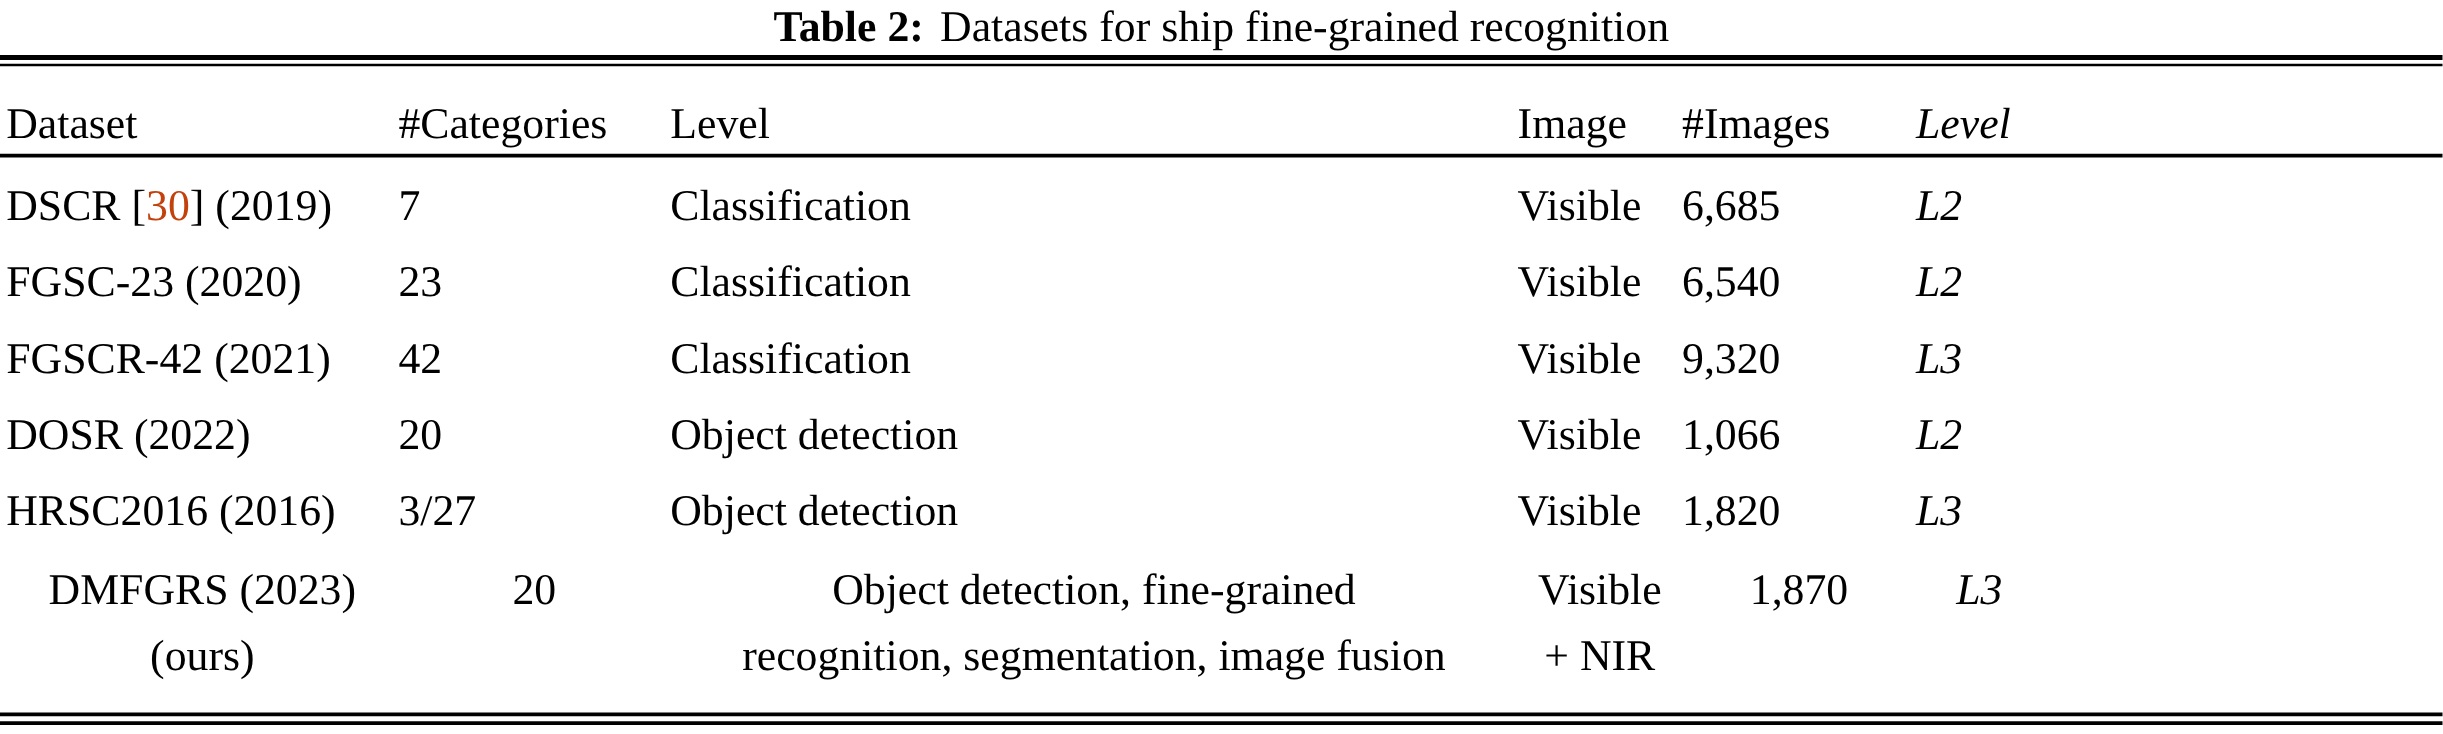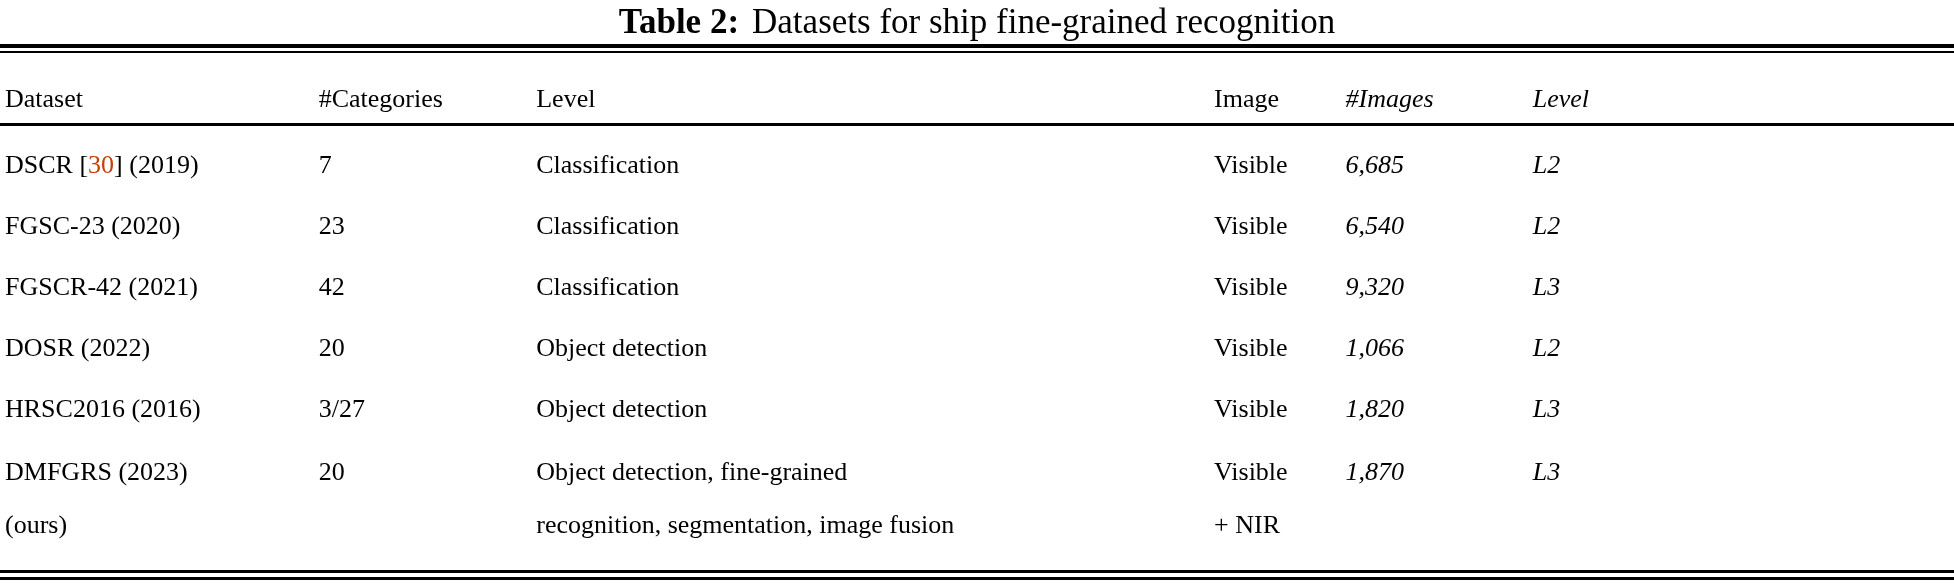--- a/index.html
+++ b/index.html
@@ -60,50 +60,50 @@
   .rule-bot-a   { top: 570px; height: 3px; }
   .rule-bot-b   { top: 577px; height: 3px; }
 
   
   .tbl {
     position: absolute;
     left: 0;
     top: 0;
     width: 1634px;
     border-collapse: collapse;
-    font-size: 26px;
+    font-size: 35px;
     line-height: 49px;
   }
   .tbl td, .tbl th {
     padding: 0;
     margin: 0;
     vertical-align: top;
     text-align: left;
     font-weight: normal;
     white-space: nowrap;
   }
 
   
   .c-dataset    { width: 310px; padding-left: 5px !important; }
   .c-categories { width: 215px; }
   .c-type       { width: 670px; }
   .c-image      { width: 130px; }
-  .c-images     { width: 185px; font-style: italic; }
+  .c-images     { width: 185px; }
   .c-level      { width: 100px; font-style: italic; }
 
   .citation {
     color: #c2410c;
   }
 
   
   .header-block { position: absolute; left: 0; top: 74px;  width: 1954px; }
   .body-block   { position: absolute; left: 0; top: 140px; width: 1954px; }
 
   .body-block .tbl td { height: 61px; }
-  .body-block .tbl tr.row-last td { height: auto; }
+  .body-block .tbl tr.row-last td { height: auto; text-align: center; }
   .row-last .c-dataset,
   .row-last .c-type,
   .row-last .c-image { white-space: normal; }
   .row-last td { line-height: 53px; }
 </style>
 </head>
 <body>
 
 <div class="table-figure">
 

